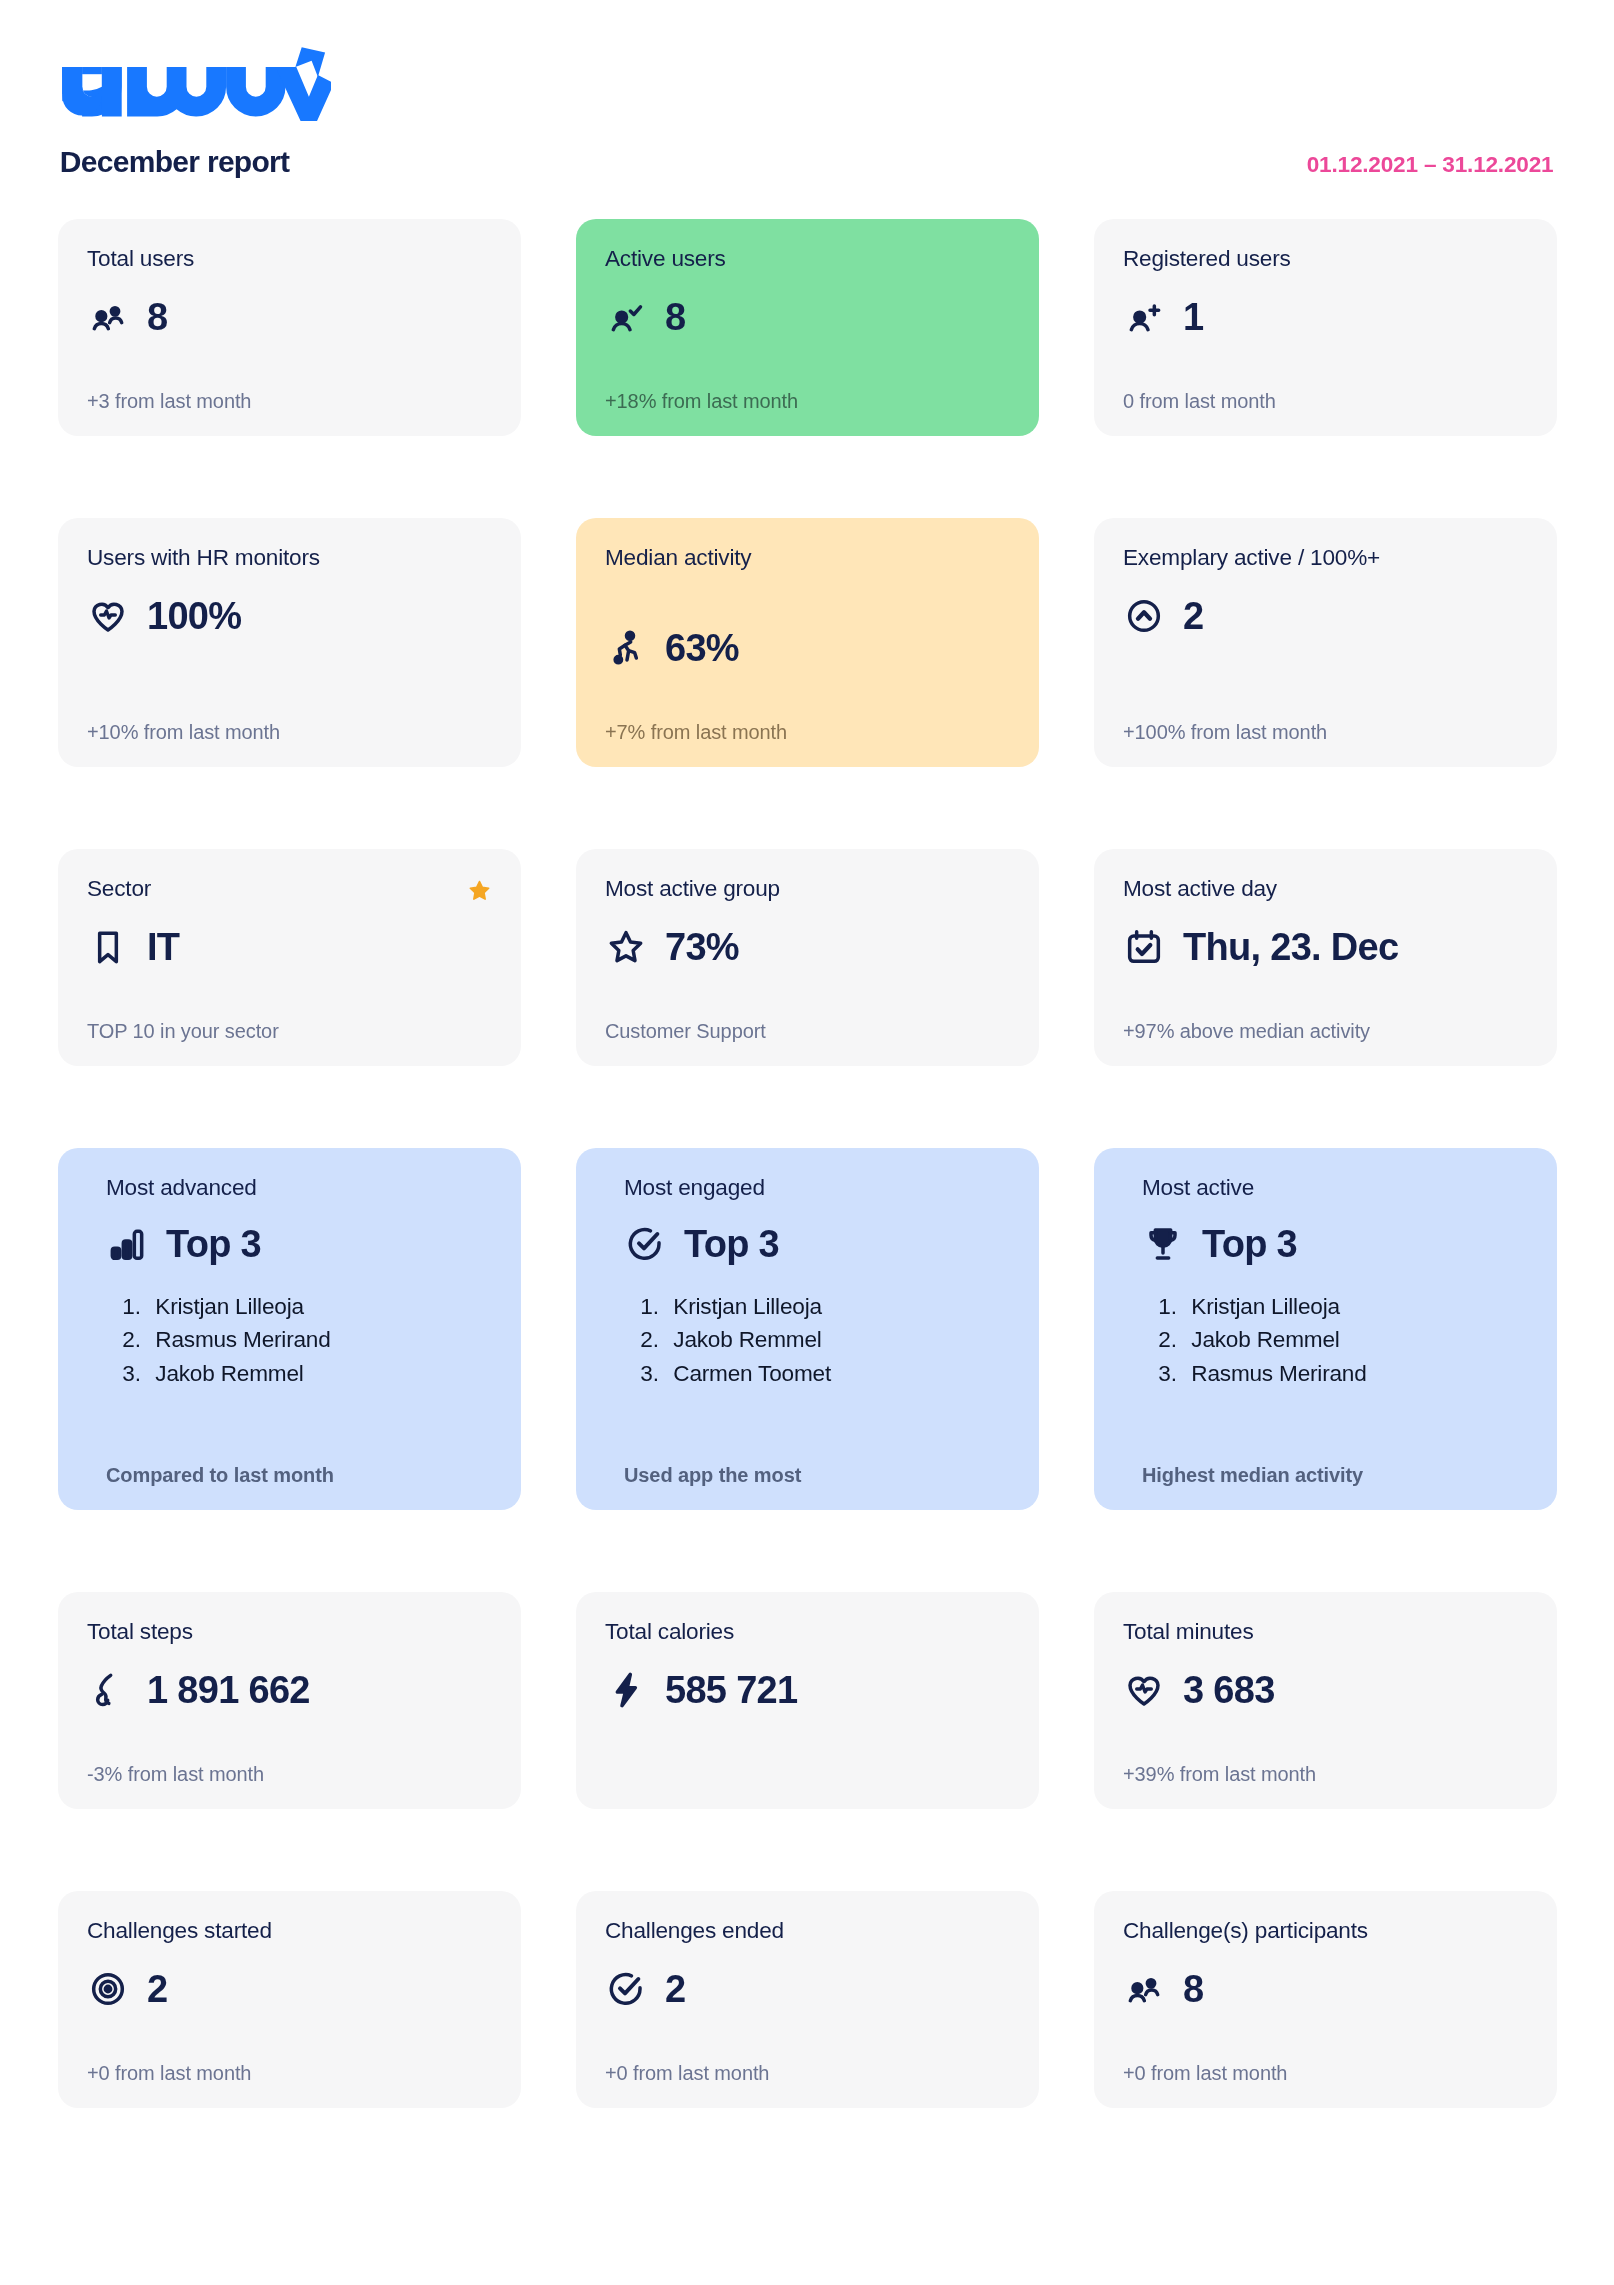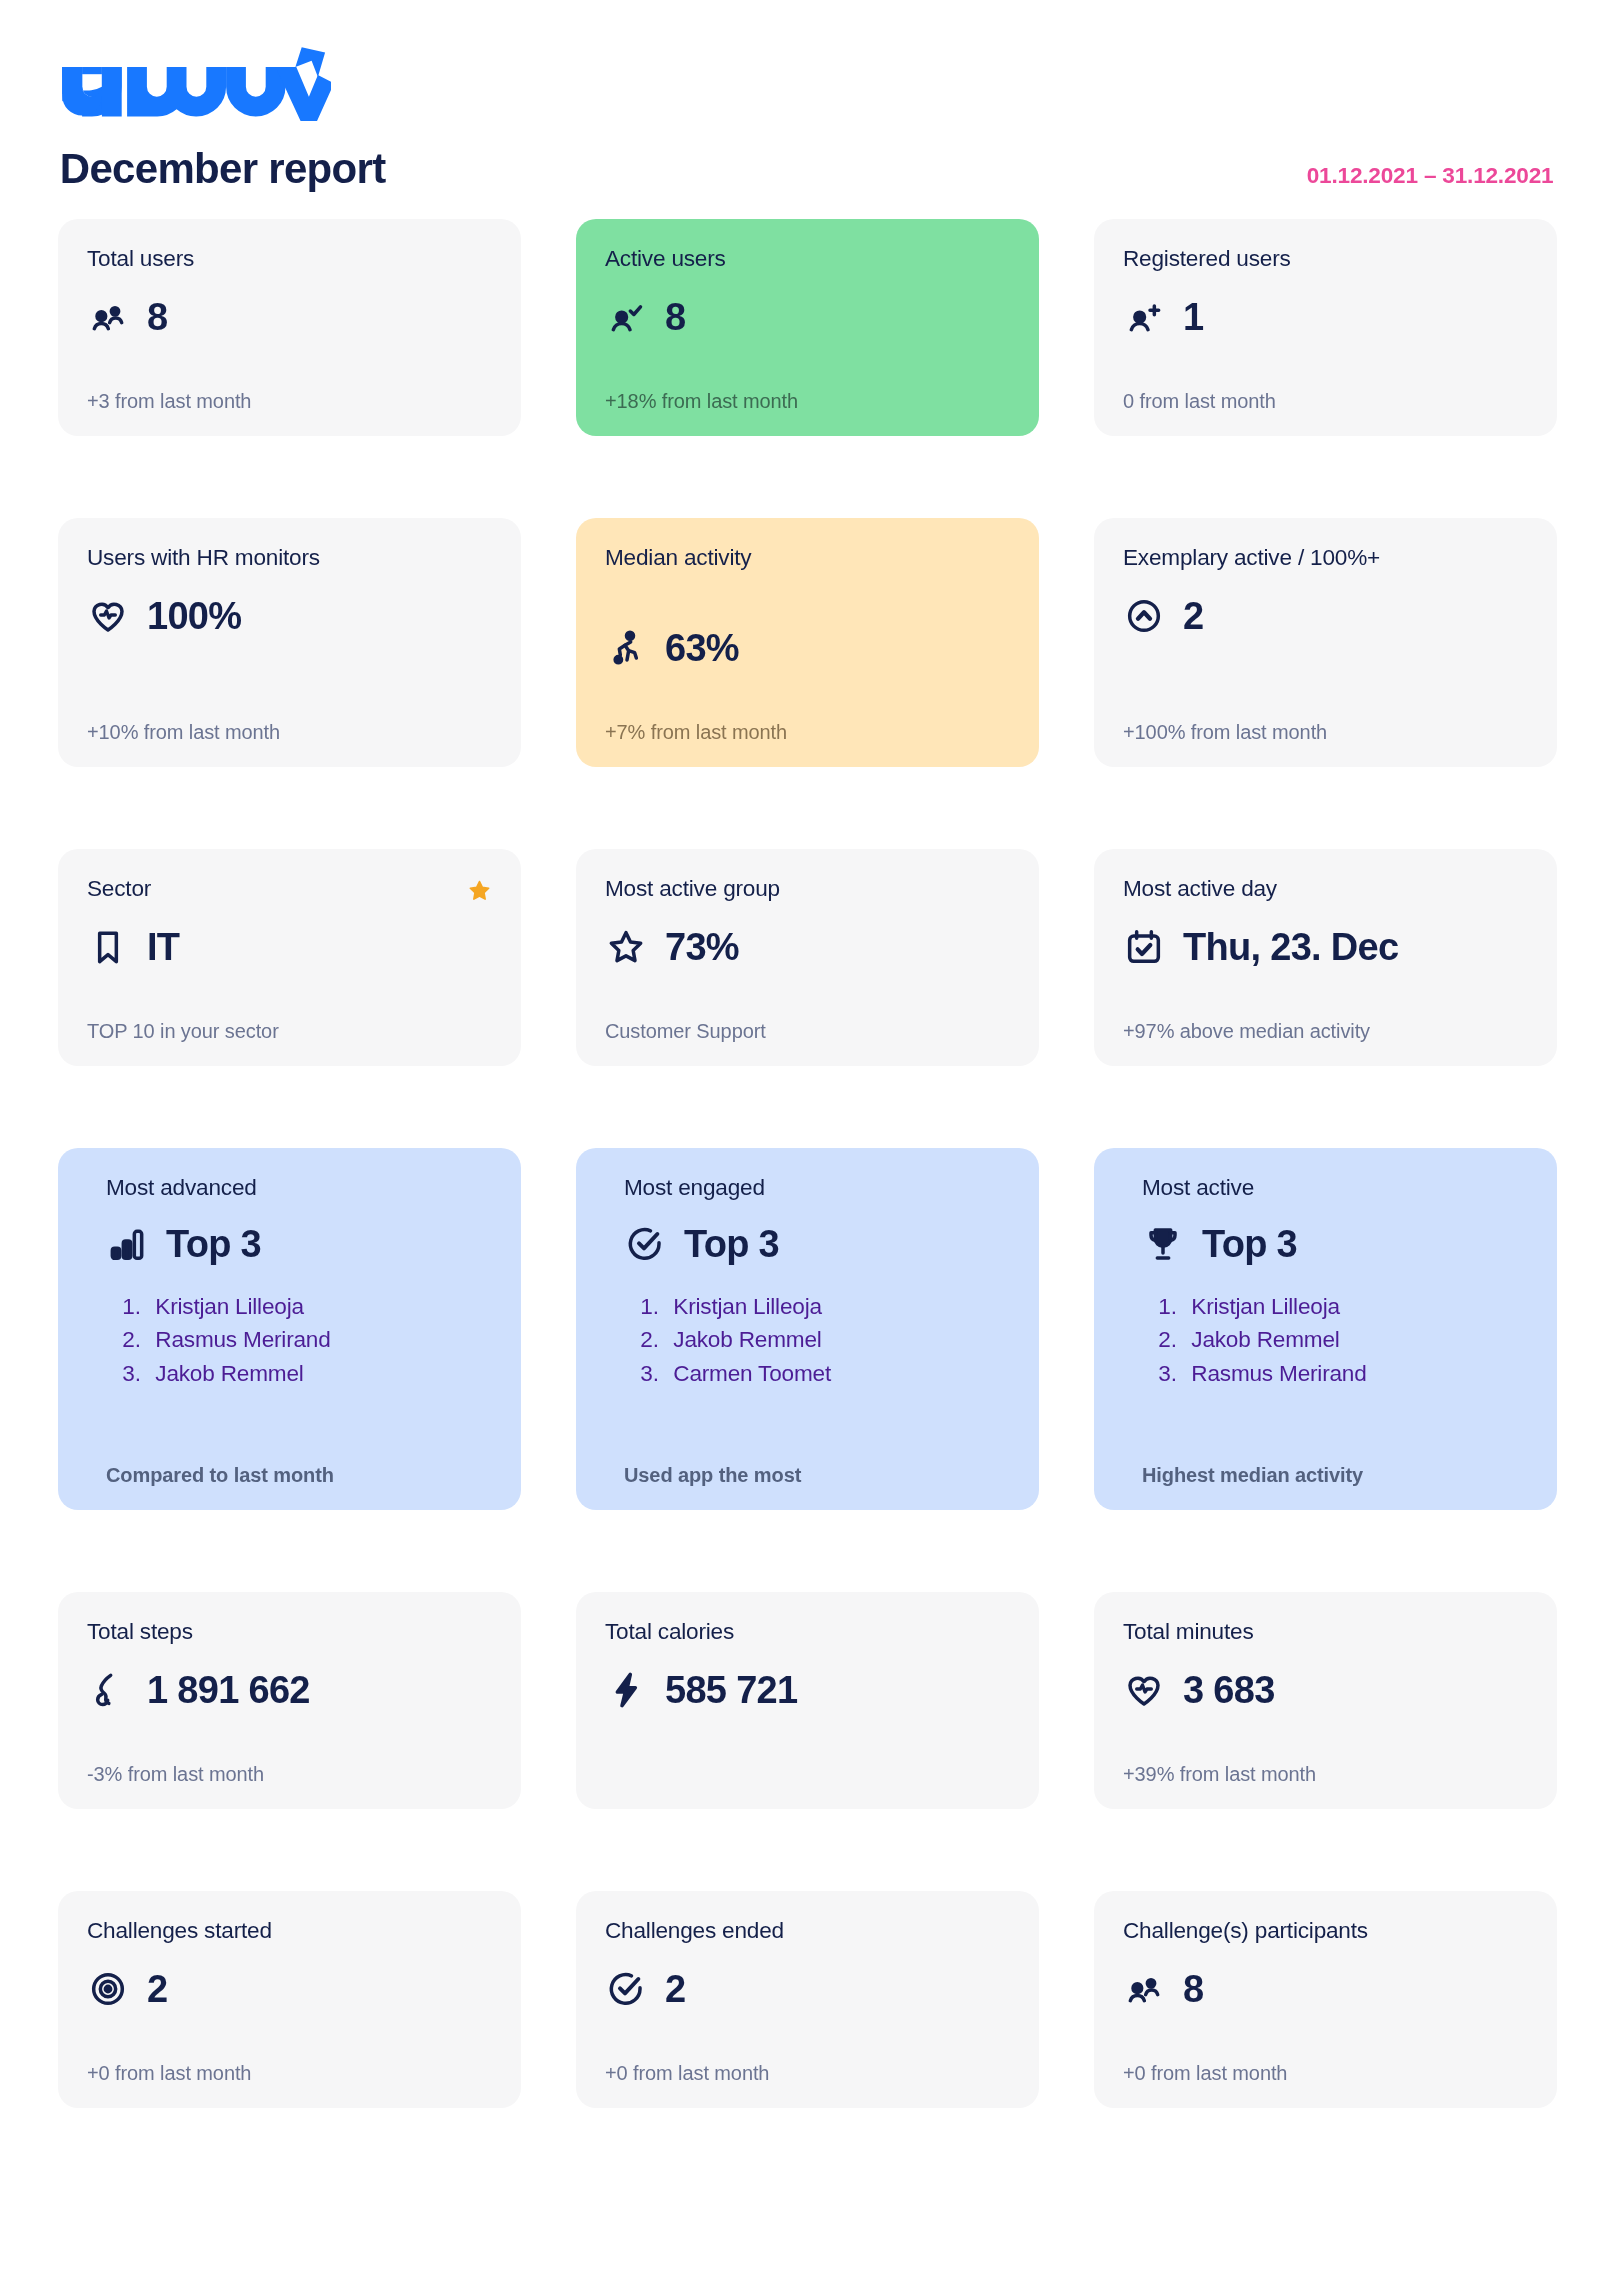--- a/index.html
+++ b/index.html
@@ -35,21 +35,21 @@
 
   
   .report-header {
     display: flex;
     align-items: baseline;
     justify-content: space-between;
     padding: 0 3.6px 0 1.8px;
     height: 67px;
   }
   .report-title {
-    font-size: 42px;
+    font-size: 30px;
     font-weight: bold;
     letter-spacing: -0.7px;
     color: #14204a;
   }
   .report-range {
     font-size: 22.6px;
     font-weight: bold;
     letter-spacing: -0.2px;
     color: #ec4899;
   }
@@ -123,21 +123,21 @@
   .card.blue  .card-foot { color: #53617f; font-weight: bold; }
 
   
   .rank-list {
     list-style: none;
     margin-top: 25px;
     padding-left: 16.3px;
   }
   .rank-list li {
     font-size: 22.6px;
-    color: #4c1d95;
+    color: #0f172a;
     line-height: 1.47;
     letter-spacing: -0.2px;
     white-space: nowrap;
   }
   .rank-num { display: inline-block; min-width: 33px; }
 
   
   .star-badge {
     position: absolute;
     top: 29px;

